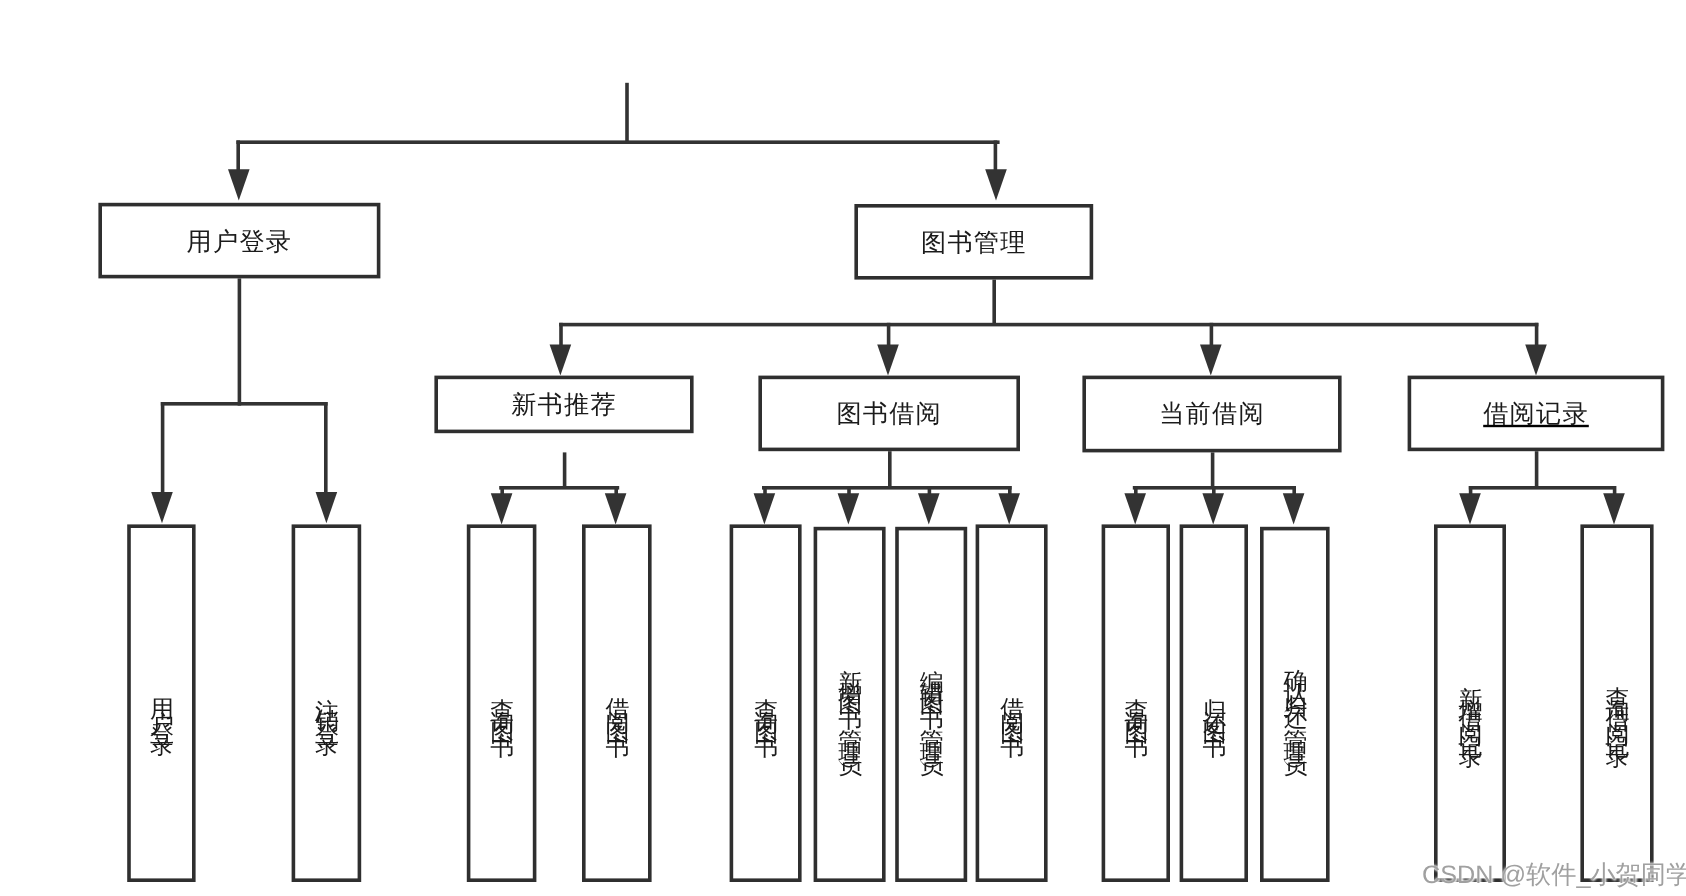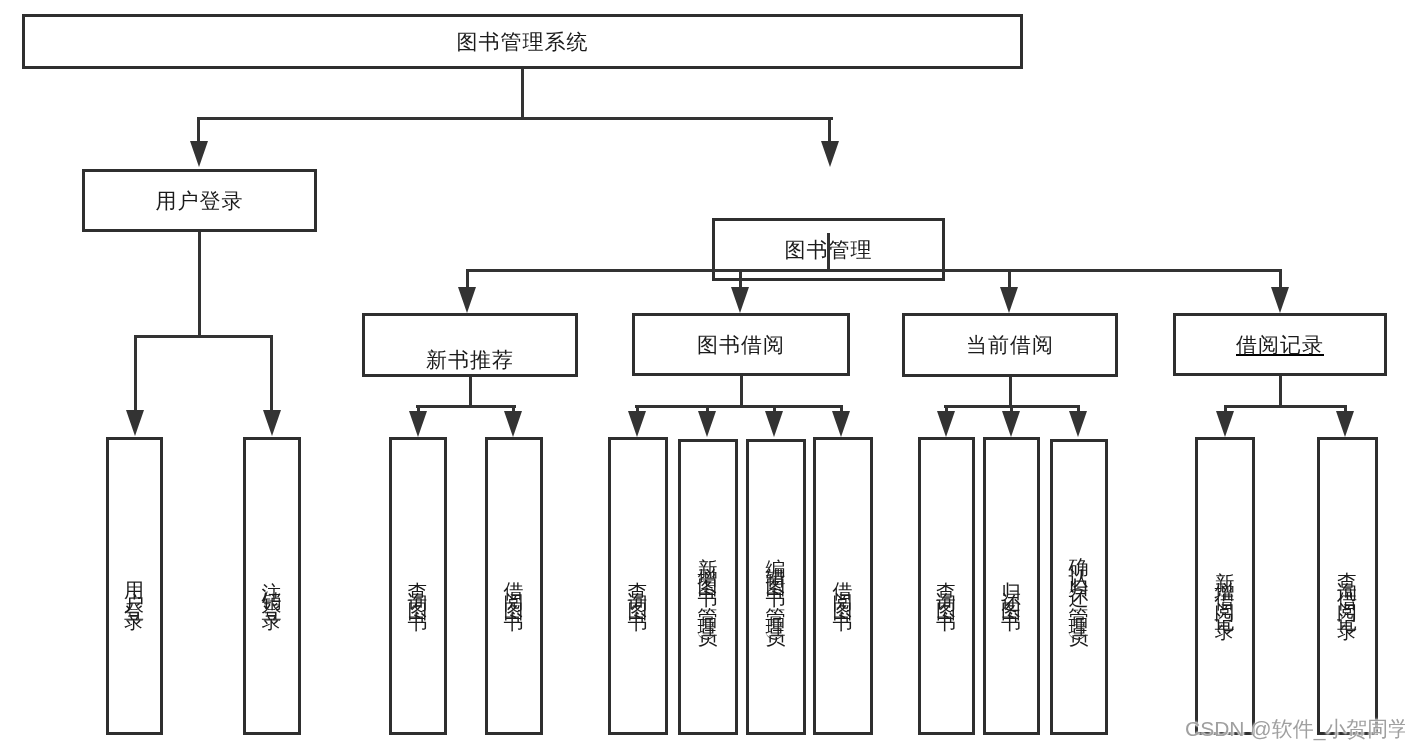--- a/index.html
+++ b/index.html
@@ -51,35 +51,32 @@
     text-shadow: 0 0 3px #ffffff, 0 0 2px #ffffff, 1px 1px 2px #ffffff;
     white-space: nowrap;
     z-index: 5;
   }
 </style>
 </head>
 <body>
 
 <div class="canvas">
 
-  <div class="box" style="left:22px; top:14px; width:1001px; height:55px;">
-    <span class="lbl">图书管理系统</span>
-  </div>
 
   <div class="line" style="left:521px; top:69px; width:3px; height:50px;"></div>
   <div class="line" style="left:197px; top:117px; width:636px; height:3px;"></div>
   <div class="line" style="left:197px; top:117px; width:3px; height:26px;"></div>
   <div class="arrow" style="left:190px; top:141px;"></div>
   <div class="line" style="left:828px; top:117px; width:3px; height:26px;"></div>
   <div class="arrow" style="left:821px; top:141px;"></div>
 
   <div class="box" style="left:82px; top:169px; width:235px; height:63px;">
     <span class="lbl">用户登录</span>
   </div>
-  <div class="box" style="left:712px; top:170px; width:233px; height:63px;margin-top:48px;">
+  <div class="box" style="left:712px; top:170px; width:199px; height:63px;">
     <span class="lbl">图书管理</span>
   </div>
 
   <div class="line" style="left:198px; top:232px; width:3px; height:106px;"></div>
   <div class="line" style="left:134px; top:335px; width:139px; height:3px;"></div>
   <div class="line" style="left:134px; top:335px; width:3px; height:77px;"></div>
   <div class="arrow" style="left:126px; top:410px;"></div>
   <div class="line" style="left:270px; top:335px; width:3px; height:77px;"></div>
   <div class="arrow" style="left:263px; top:410px;"></div>
 
@@ -87,21 +84,21 @@
   <div class="line" style="left:466px; top:269px; width:816px; height:3px;"></div>
   <div class="line" style="left:466px; top:269px; width:3px; height:20px;"></div>
   <div class="arrow" style="left:458px; top:287px;"></div>
   <div class="line" style="left:739px; top:269px; width:3px; height:20px;"></div>
   <div class="arrow" style="left:731px; top:287px;"></div>
   <div class="line" style="left:1008px; top:269px; width:3px; height:20px;"></div>
   <div class="arrow" style="left:1000px; top:287px;"></div>
   <div class="line" style="left:1279px; top:269px; width:3px; height:20px;"></div>
   <div class="arrow" style="left:1271px; top:287px;"></div>
 
-  <div class="box" style="left:362px; top:313px; width:216px; height:64px;align-items:flex-end;">
+  <div class="box" style="left:362px; top:313px; width:216px; height:48px;">
     <span class="lbl">新书推荐</span>
   </div>
   <div class="box" style="left:632px; top:313px; width:218px; height:63px;">
     <span class="lbl">图书借阅</span>
   </div>
   <div class="box" style="left:902px; top:313px; width:216px; height:64px;">
     <span class="lbl">当前借阅</span>
   </div>
   <div class="box" style="left:1173px; top:313px; width:214px; height:63px;text-decoration:underline;">
     <span class="lbl">借阅记录</span>

